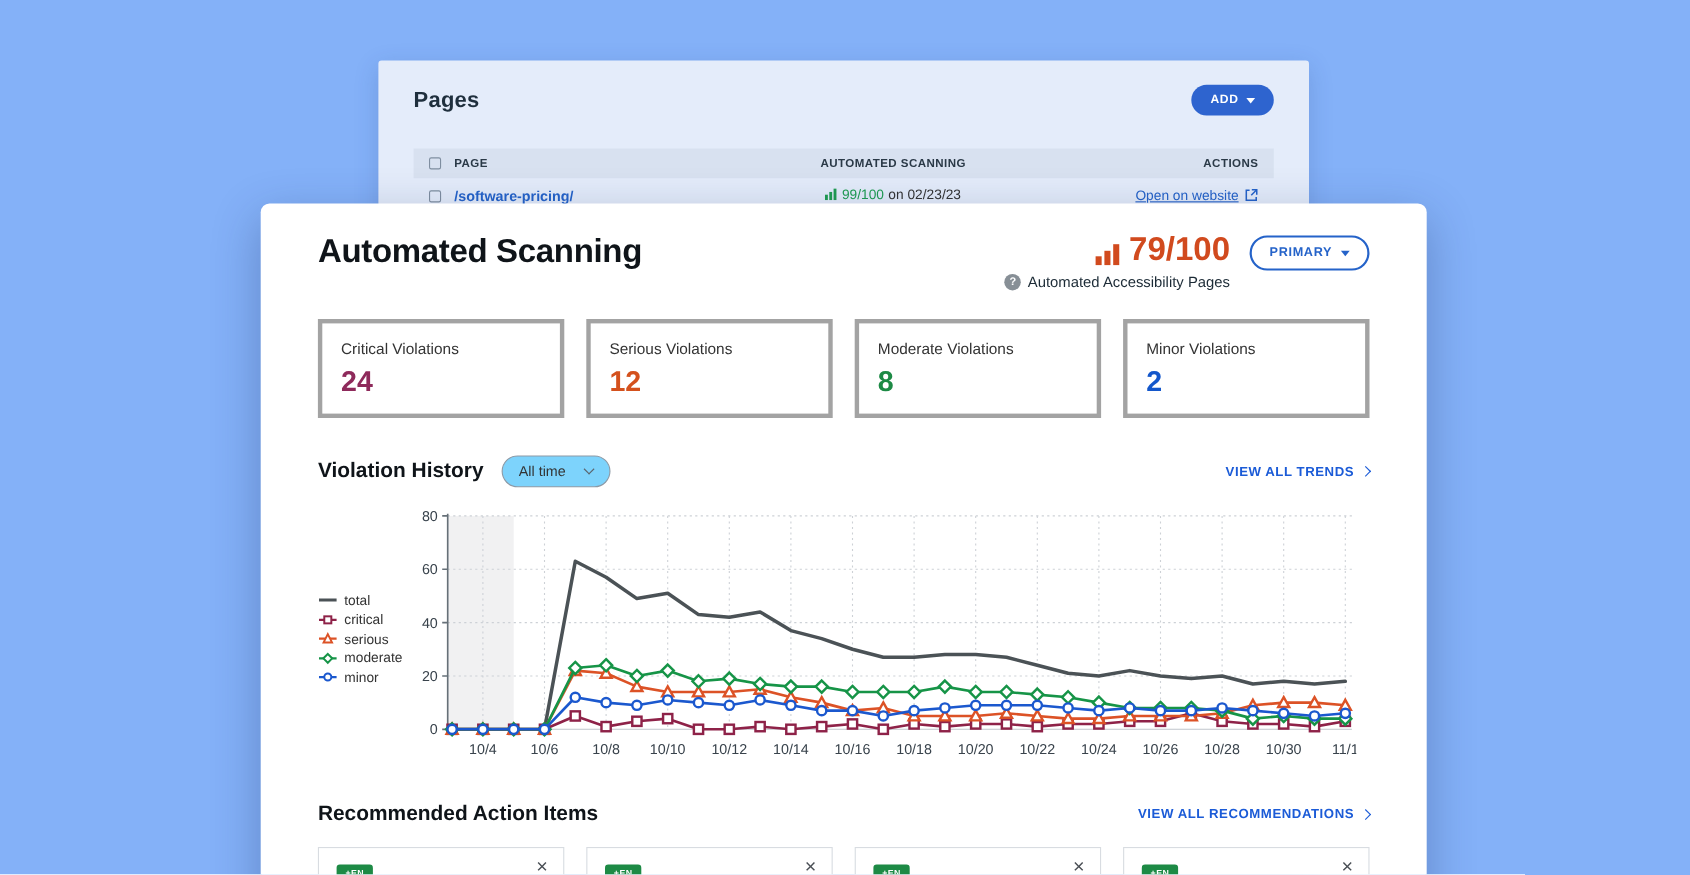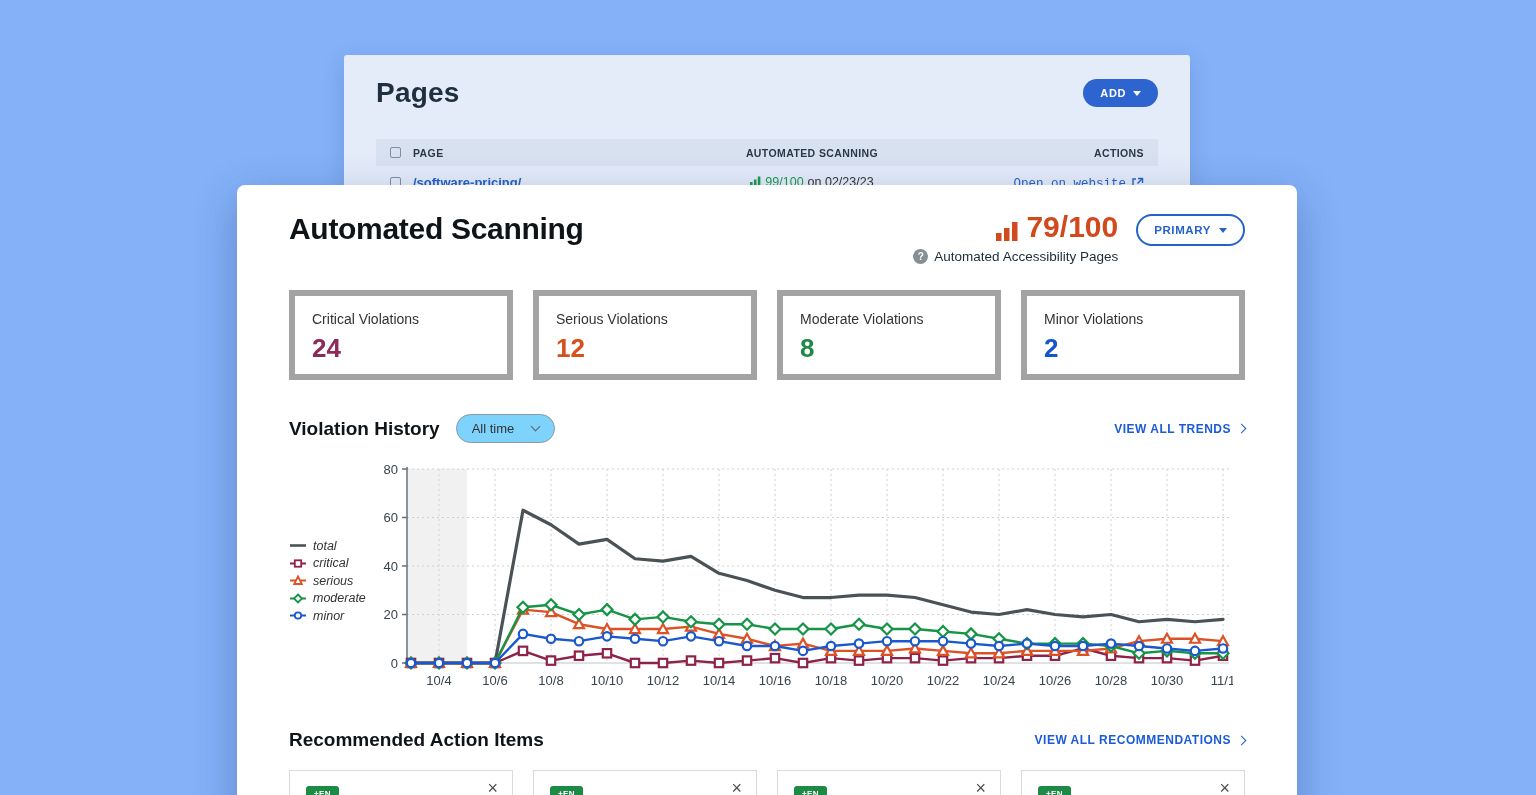--- a/index.html
+++ b/index.html
@@ -4,73 +4,73 @@
 <style>
   * { margin:0; padding:0; box-sizing:border-box; }
   html,body { width:1536px; height:795px; overflow:hidden; }
   body { font-family:"Liberation Sans", sans-serif; }
   .stage { position:relative; width:1536px; height:795px; background:#84b1f8; overflow:hidden; }
 
   
   .pages-panel { position:absolute; left:344px; top:55px; width:846px; height:740px;
     background:#e4ecfa; border-radius:3px; box-shadow:0 6px 22px rgba(25,55,120,.18); }
   .pages-head { display:flex; justify-content:space-between; align-items:center; padding:22px 32px 0 32px; }
-  .pages-title { font-size:28px; font-weight:bold; color:#1f2f3d; letter-spacing:.2px; }
+  .pages-title { font-size:20px; font-weight:bold; color:#1f2f3d; letter-spacing:.2px; }
   .add-btn { display:flex; align-items:center; gap:7px; background:#2e64cf; color:#fff; border:none;
     border-radius:999px; padding:8px 17px; font-size:11px; font-weight:bold; letter-spacing:.6px;
     font-family:inherit; cursor:pointer; }
   .tri { width:0; height:0; border-left:4px solid transparent; border-right:4px solid transparent;
     border-top:5px solid currentColor; display:inline-block; }
   .thead { margin:30px 32px 0 32px; height:27px; background:#d8e1f0; display:flex; align-items:center;
     padding:0 14px; }
   .trow { margin:0 32px; height:32px; display:flex; align-items:center; padding:0 14px; }
   .col-page { flex:0 0 300px; display:flex; align-items:center; gap:12px; }
   .col-scan { flex:1; text-align:center; }
   .col-actions { flex:0 0 210px; text-align:right; }
   .th { font-size:10.5px; font-weight:bold; color:#2a3947; letter-spacing:.4px; }
   .cb { width:11px; height:11px; border:1.4px solid #7f8ea0; border-radius:2px; background:transparent; display:inline-block; }
   .page-link { font-size:13px; font-weight:bold; color:#2563c9; text-decoration:none; cursor:pointer; }
   .scan-cell { font-size:12.5px; color:#333; display:inline-flex; align-items:center; gap:4px; }
   .score-green { color:#1f9d51; }
   .open-link { font-size:12.5px; color:#2563c9; text-decoration:underline; cursor:pointer;
-    display:inline-flex; align-items:flex-start; gap:5px;font-family:Liberation Mono, monospace; }
+    display:inline-flex; align-items:flex-start; gap:5px; }
 
   
   .modal { position:absolute; left:237px; top:185px; width:1060px; height:640px; background:#fff;
     border-radius:8px 8px 0 0; box-shadow:0 14px 44px rgba(15,35,90,.30); padding:0 52px; }
   .modal-head { display:flex; align-items:flex-start; margin-top:27px; }
   .modal-title { font-size:30px; font-weight:bold; color:#0f1419; letter-spacing:-.3px; }
   .score-wrap { margin-left:auto; display:flex; flex-direction:column; align-items:flex-end; margin-right:18px;justify-content:flex-end; }
   .score-line { display:flex; align-items:flex-end; gap:7px; }
   .score-value { font-size:30px; font-weight:bold; line-height:1; }
   .score-caption { display:flex; align-items:center; gap:6px; font-size:13.5px; color:#1c2b36; margin-top:7px; }
   .q-icon { width:15px; height:15px; border-radius:50%; background:#878f96; color:#fff; font-size:10px;
     font-weight:bold; display:inline-flex; align-items:center; justify-content:center; }
   .primary-btn { display:flex; align-items:center; gap:8px; background:#fff; border:2px solid #2563c9;
     color:#2563c9; border-radius:999px; padding:8px 16px; font-size:11.5px; font-weight:bold;
     letter-spacing:.6px; font-family:inherit; cursor:pointer; margin-top:2px; }
 
   .cards-row { display:flex; gap:20px; margin-top:26px; }
-  .sum-card { flex:1; height:90px; border:6px solid #a3a3a3; background:#fff; padding:15px 17px; }
+  .sum-card { flex:1; height:90px; border:4px solid #a3a3a3; background:#fff; padding:15px 17px; }
   .sum-label { font-size:14px; color:#333; }
   .sum-value { font-size:26px; font-weight:bold; margin-top:6px; }
 
   .history-row { display:flex; align-items:center; margin-top:34px; }
   .section-title { font-size:19px; font-weight:bold; color:#0f1419; }
   .range-pill { display:flex; align-items:center; gap:18px; border:1px solid #8d99a5; border-radius:999px;
     padding:6px 15px; font-size:13px; color:#333; background:#7dd3fc; margin-left:16px; font-family:inherit; cursor:pointer; }
   .chev { width:7px; height:7px; border-right:1.6px solid #5a646d; border-bottom:1.6px solid #5a646d;
     display:inline-block; }
   .chev-down { transform:rotate(45deg); margin-top:-4px; }
   .view-all { margin-left:auto; display:inline-flex; align-items:center; gap:7px; font-size:12px;
     font-weight:bold; letter-spacing:.5px; color:#1b5bd7; text-decoration:none; cursor:pointer; }
   .chev-right { border-color:#1b5bd7; transform:rotate(-45deg); }
 
   .chart-wrap { display:flex; margin-top:16px; }
-  .legend { width:88px; margin-top:78px;font-style:italic; }
+  .legend { width:88px; margin-top:78px; }
   .legend-item { display:flex; align-items:center; gap:6px; font-size:12.5px; color:#333; height:17.5px; }
 
   .recs-row { display:flex; align-items:center; margin-top:30px; }
   .action-cards { display:flex; gap:20px; margin-top:19px; }
   .action-card { position:relative; flex:1; height:80px; border:1px solid #d8dce1; background:#fff; }
   .badge { position:absolute; left:16px; top:15px; background:#1d8a45; color:#fff; font-size:8px;
     font-weight:bold; padding:3px 8px; border-radius:3px; letter-spacing:.4px; }
   .close-x { position:absolute; right:14px; top:8px; font-size:18px; color:#4a4f55; cursor:pointer; line-height:1; }
 </style>
 </head>

